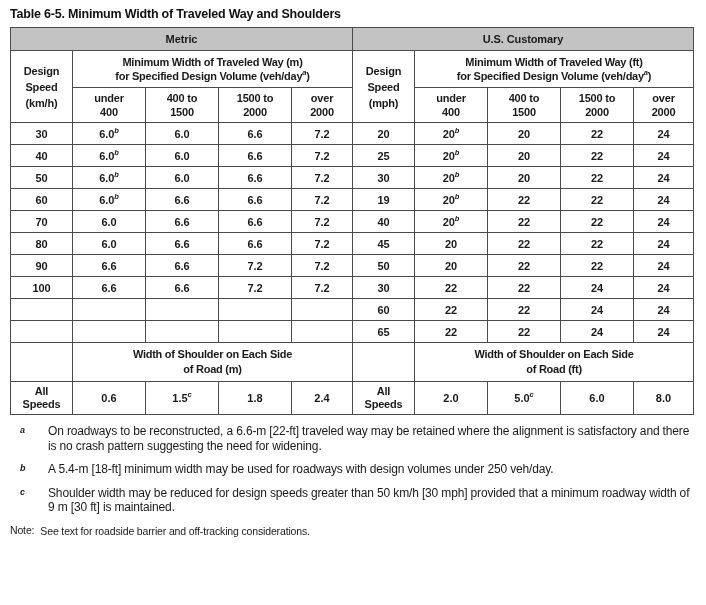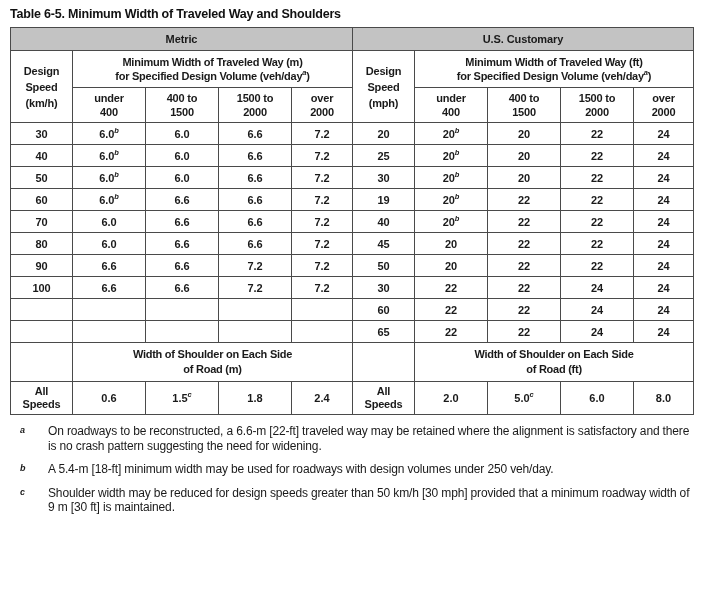--- a/index.html
+++ b/index.html
@@ -406,15 +406,19 @@
       <div class="fn-text">On roadways to be reconstructed, a 6.6-m [22-ft] traveled way may be retained where the alignment is satisfactory and there is no crash pattern suggesting the need for widening.</div>
     </div>
     <div class="fn-row">
       <div class="fn-mark">b</div>
       <div class="fn-text">A 5.4-m [18-ft] minimum width may be used for roadways with design volumes under 250 veh/day.</div>
     </div>
     <div class="fn-row">
       <div class="fn-mark">c</div>
       <div class="fn-text">Shoulder width may be reduced for design speeds greater than 50 km/h [30 mph] provided that a minimum roadway width of 9 m [30 ft] is maintained.</div>
     </div>
+    <div class="note-row">
+      <div class="note-label">Note:</div>
+      <div class="note-text">See text for roadside barrier and off-tracking considerations.</div>
+    </div>
   </div>
 
 </div>
 
 </body></html>

